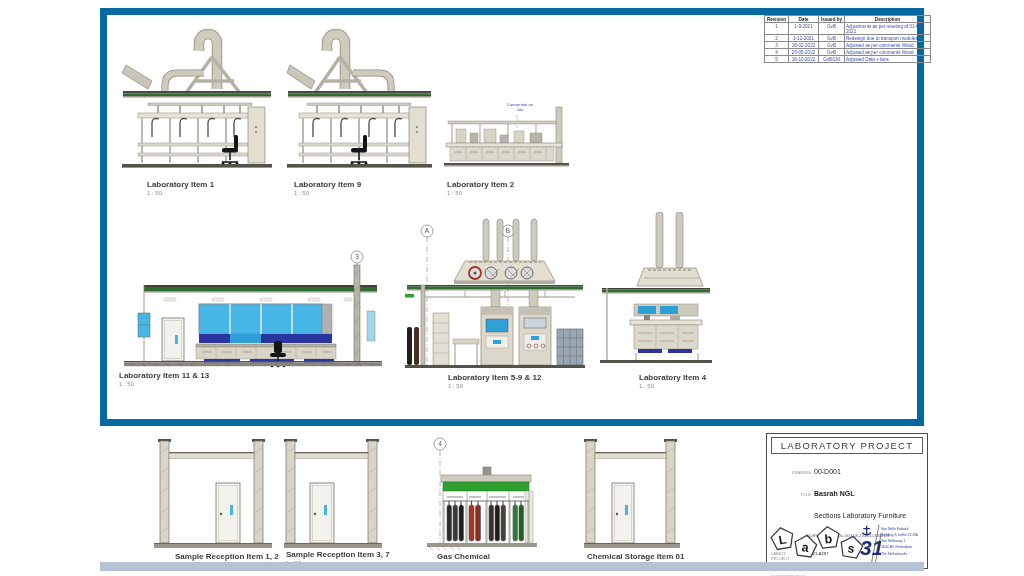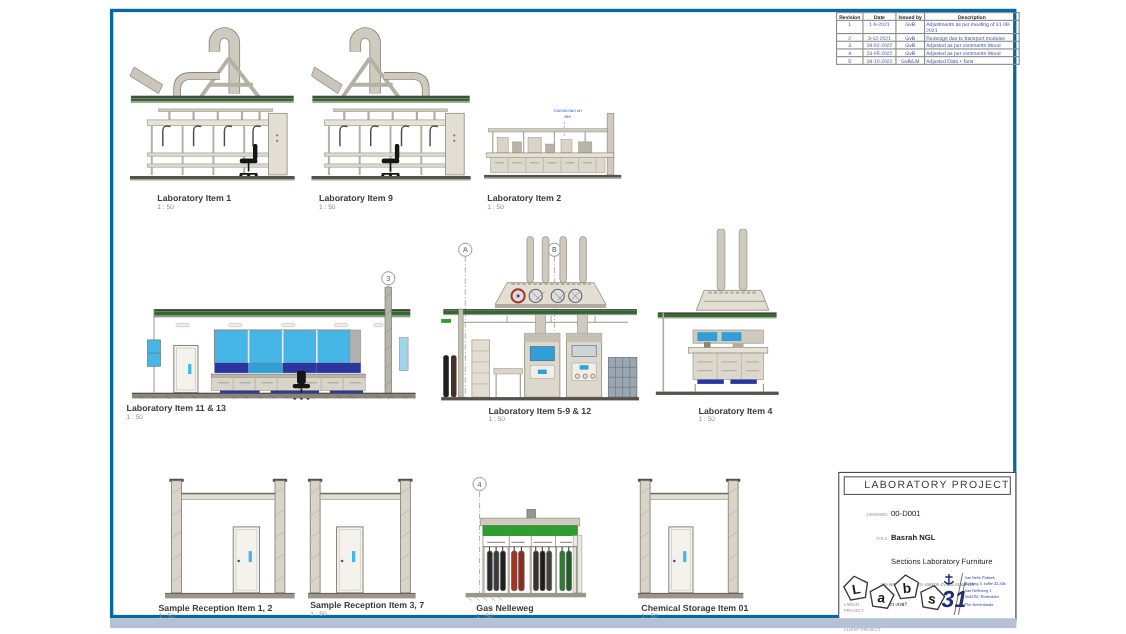--- a/index.html
+++ b/index.html
@@ -1,35 +1,35 @@
 <!DOCTYPE html>
 <html><head>
 <meta charset="utf-8">
 <style>
   html,body{margin:0;padding:0}
   body{width:1024px;height:576px;background:#ffffff;position:relative;overflow:hidden;
        font-family:"Liberation Sans",sans-serif;-webkit-font-smoothing:antialiased}
-  .sheet{position:absolute;left:100px;top:8px;width:824px;height:554px;background:#fff;
-         border:3px solid #0369a1;box-sizing:border-box}
+  .sheet{position:absolute;left:100px;top:8px;width:824px;height:418px;background:#fff;
+         border:7px solid #0369a1;box-sizing:border-box}
   .bottom-strip{position:absolute;left:100px;top:562px;width:824px;height:9px;background:#b5c2d6}
   .fig{position:absolute}
   .fig svg{display:block}
   .fig-label{position:absolute;font-size:8px;font-weight:bold;color:#3d3d3d;line-height:1.25;white-space:nowrap}
   .fig-scale{display:block;font-size:6px;font-weight:normal;color:#8f8f8f}
   .note{position:absolute;width:32px;font-size:4px;color:#2a4fd0;text-align:center;line-height:1.3}
   
   .rev-table{position:absolute;left:657px;top:0px;width:166px;border-collapse:collapse;
              font-size:4.6px;color:#3b4da8;table-layout:fixed}
   .rev-table th{font-weight:bold;color:#222;border:0.5px solid #8a8a8a;padding:0.5px 1px;text-align:center}
   .rev-table td{border:0.5px solid #8a8a8a;padding:0.5px 1px;text-align:center;vertical-align:top}
   .rev-table td.desc{text-align:left}
   
   .titleblock{position:absolute;left:659px;top:418px;width:162px;height:136px;border:1px solid #4a4a4a;
               background:#fff;box-sizing:border-box}
-  .tb-header{margin:3px 4px 2px 4px;border:1px solid #5a5a5a;text-align:right;font-size:9.5px;
+  .tb-header{margin:3px 4px 2px 4px;border:1px solid #5a5a5a;text-align:center;font-size:9.5px;
              letter-spacing:1.2px;color:#3a3a3a;padding:2px 0}
   .tb-row{display:flex;align-items:baseline;margin:14px 4px;line-height:1.15}
   .tb-label{width:40px;text-align:right;font-size:4px;color:#8f8f8f;padding-right:3px;flex:none}
   .tb-value{font-size:7px;color:#1e1e1e}
   .tb-value.b{font-weight:bold}
   .tb-small{font-size:4.2px;color:#1e1e1e}
   .tb-code{text-align:center;font-size:3.6px;color:#55607a;margin:2px 2px 3px 2px}
   .tb-sheetval{font-size:9px;color:#1e1e1e}
   .tb-logo-row{position:absolute;left:3px;right:2px;bottom:2px;height:46px;display:flex}
   .tb-address{width:44px;font-size:3.5px;line-height:1.75;color:#2a3f9f;padding-top:6px;flex:none}
@@ -413,30 +413,30 @@
       <rect x="11" y="14.2" width="71" height="5" fill="#e2ded2" stroke="#8a8678" stroke-width="0.5"></rect>
       <rect x="28" y="44" width="22" height="60" fill="#f4f2ec" stroke="#77736a" stroke-width="0.8"></rect>
       <rect x="30.5" y="46.5" width="17" height="55" fill="none" stroke="#c8c4ba" stroke-width="0.6"></rect>
       <rect x="41" y="66" width="3" height="10" fill="#45b6e6"></rect>
       <circle cx="33" cy="75" r="1.2" fill="#555"></circle>
       <rect x="0" y="104" width="96" height="1" fill="#6a665e"></rect>
       <rect x="0" y="105" width="96" height="4" fill="#9a968c"></rect>
     </svg>
   </div>
 
-  <div class="fig-label" style="left:41px;top:537px">
+  <div class="fig-label" style="left:68px;top:537px">
     <span>Sample Reception Item 1, 2</span>
     <span class="fig-scale">1 : 50</span>
   </div>
   <div class="fig-label" style="left:179px;top:535px">
     <span>Sample Reception Item 3, 7</span>
     <span class="fig-scale">1 : 50</span>
   </div>
   <div class="fig-label" style="left:330px;top:537px">
-    <span>Gas Nelleweg</span>
+    <span>Gas Chemical</span>
     <span class="fig-scale">1 : 50</span>
   </div>
   <div class="fig-label" style="left:480px;top:537px">
     <span>Chemical Storage Item 01</span>
     <span class="fig-scale">1 : 50</span>
   </div>
 
   <div class="titleblock">
     <div class="tb-header">LABORATORY PROJECT</div>
     <div class="tb-row">

